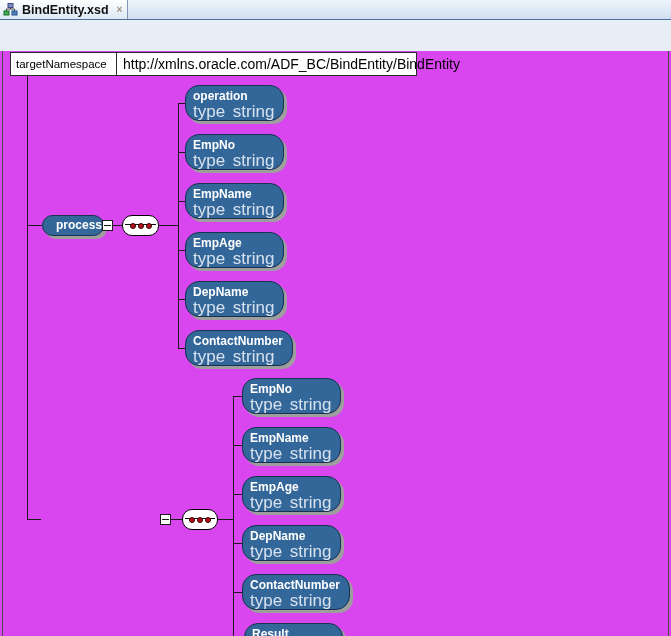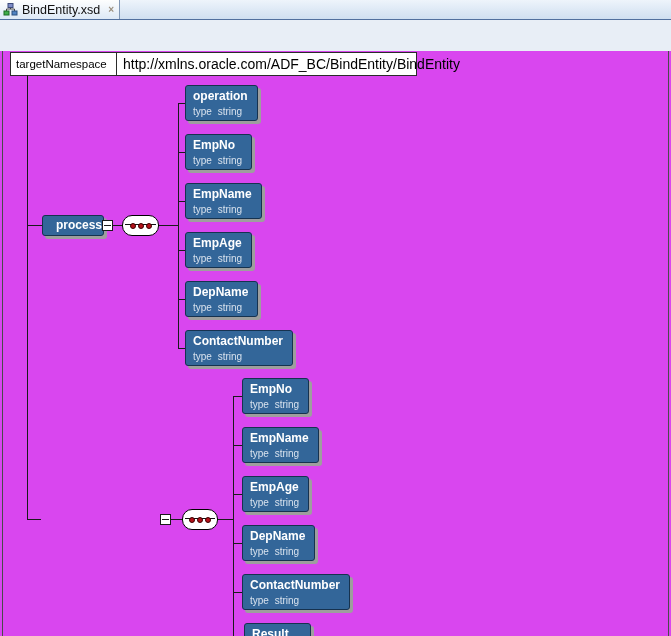--- a/index.html
+++ b/index.html
@@ -16,21 +16,21 @@
     border-bottom:1px solid #51709e;
     display:flex; align-items:stretch;
   }
   .tab {
     display:inline-flex; align-items:center; gap:4px;
     padding:0 5px 0 3px; height:19px;
     background:linear-gradient(#fdfefe,#dde9f6);
     border-right:1px solid #8097b5;
     cursor:default;
   }
-  .tab-label { font-size:12.5px; font-weight:normal; color:#111; white-space:nowrap; }
+  .tab-label { font-size:12.5px; font-weight:bold; color:#111; white-space:nowrap; }
   .tab-close {
     font-size:10px; font-weight:bold; color:#9a8f7e; margin-left:4px;
     line-height:10px;
   }
   .tab-icon { display:inline-block; width:15px; height:15px; }
 
   
   .canvas {
     position:absolute; left:0; top:20px; width:671px; height:616px;
     background:#d946ef;
@@ -53,26 +53,26 @@
     width:299px; line-height:22px; padding-left:6px; box-sizing:border-box;
     font-size:14px; color:#000; white-space:nowrap;
   }
 
   
   .cline { position:absolute; background:#1a1a1a; }
 
   
   .node {
     position:absolute; background:#336699; border:1px solid #16324f;
-    border-radius:3px; box-shadow:3px 3px 0 #9e9e9e; color:#fff;
+    border-radius:14px; box-shadow:3px 3px 0 #9e9e9e; color:#fff;
     box-sizing:border-box;
   }
   .node.child { height:36px; min-width:64px; padding:2px 9px 0 7px; }
   .node-name { font-size:12px; font-weight:bold; line-height:16px; white-space:nowrap; }
-  .node-type { font-size:10px; line-height:15px; color:#d8e2ee; word-spacing:3px; white-space:nowrap; }
+  .node-type { font-size:17px; line-height:15px; color:#d8e2ee; word-spacing:3px; white-space:nowrap; }
   .node.root { text-align:center; font-size:12px; font-weight:bold; }
   .node.root .root-label { display:block;padding-left:12px; }
 
   
   .toggle {
     position:absolute; width:11px; height:11px; background:#fff;
     border:1px solid #1a1a1a; box-sizing:border-box; z-index:3;
   }
   .toggle-minus { position:absolute; left:1px; right:1px; top:4px; height:1px; background:#1a1a1a; }
 

